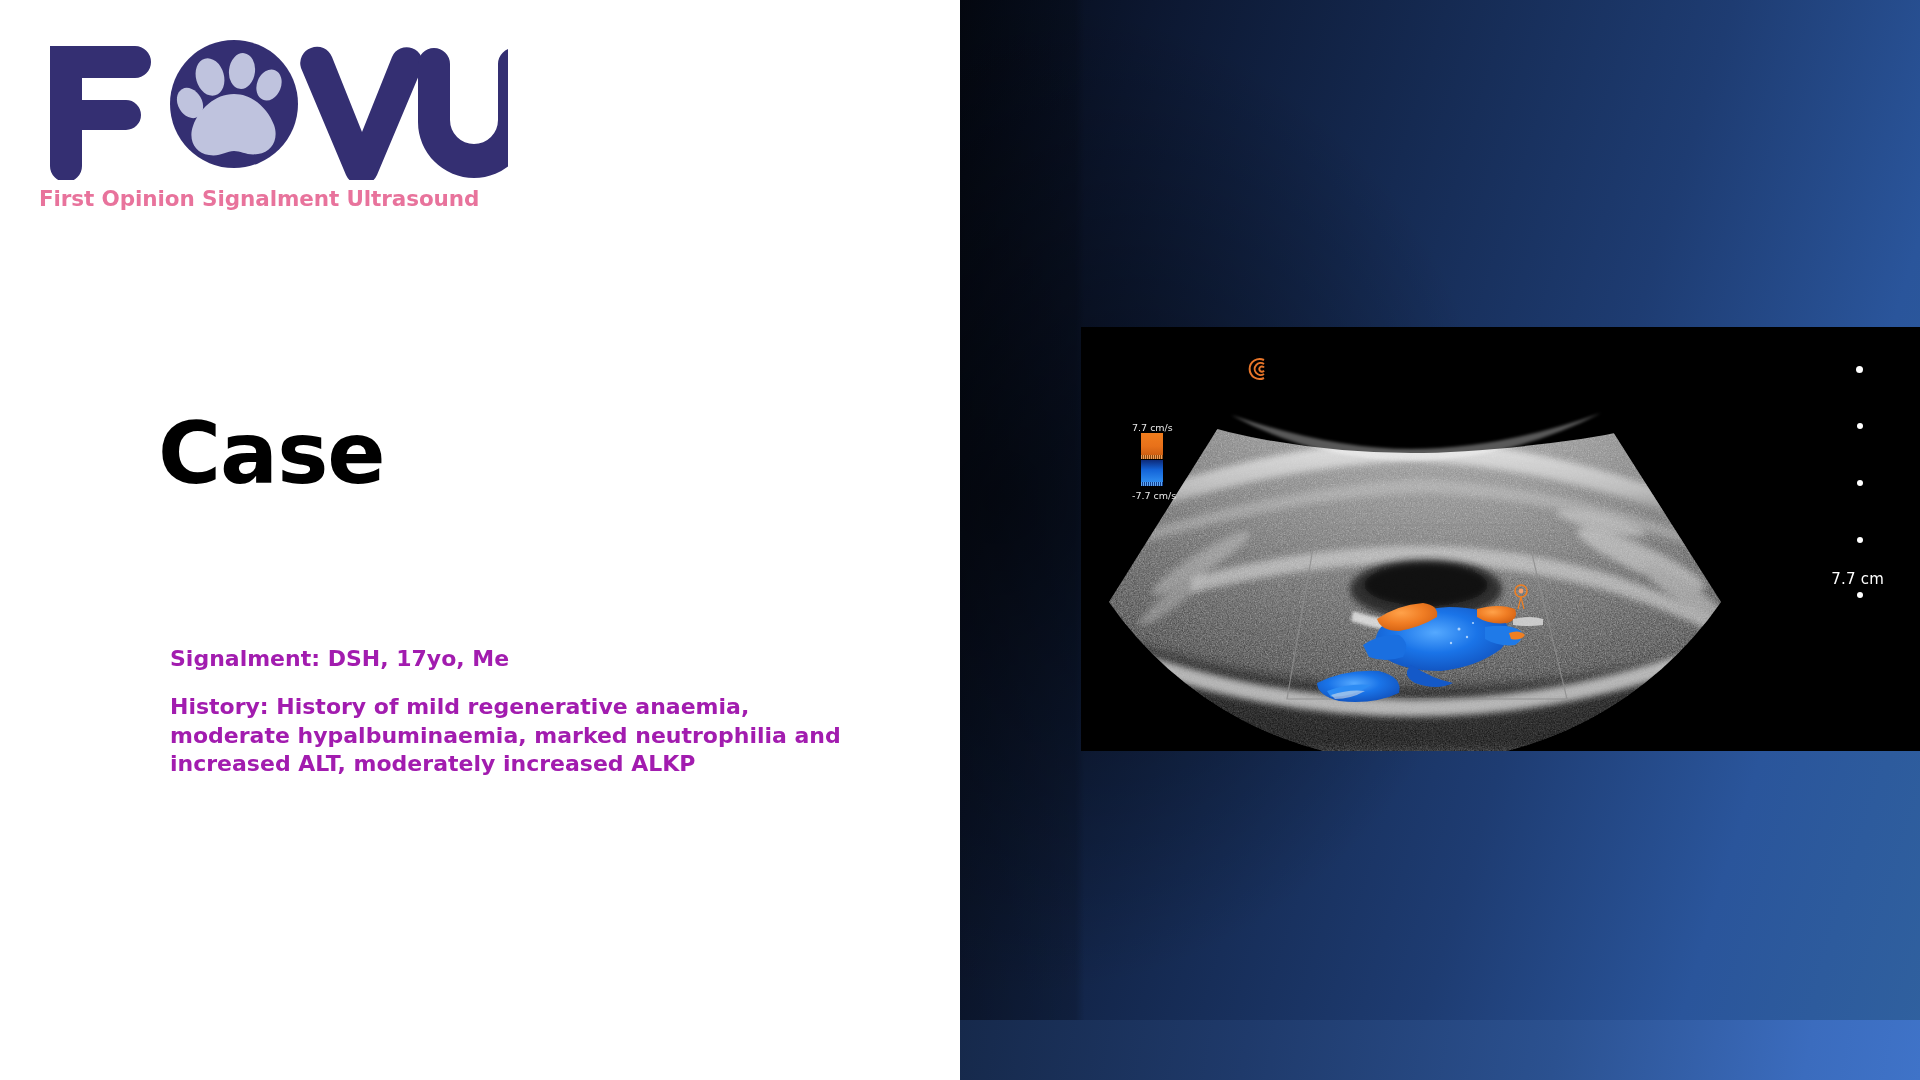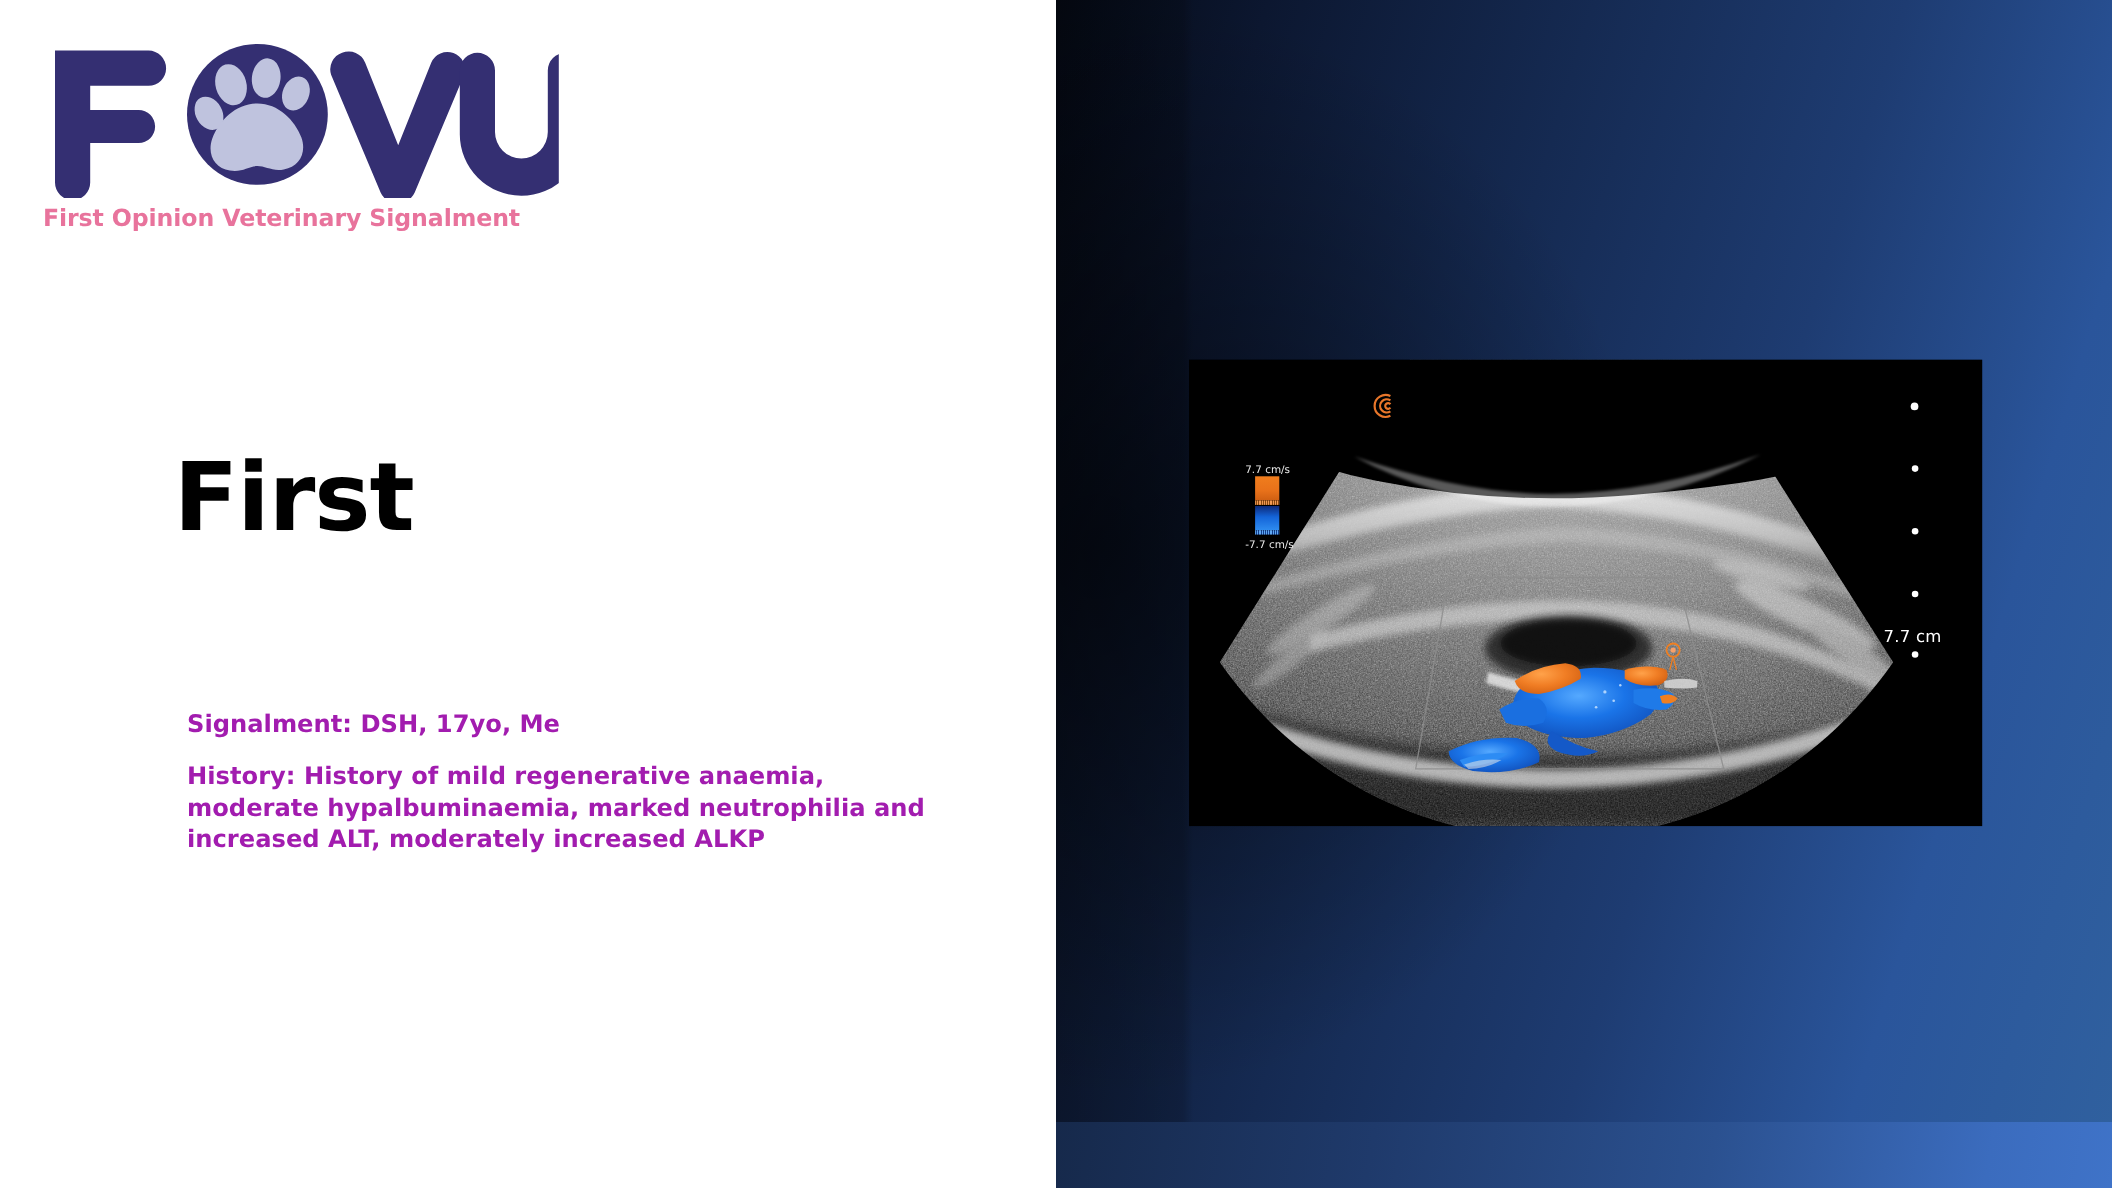--- a/index.html
+++ b/index.html
@@ -86,21 +86,21 @@
   }
   #bg-dark-corner{
     background:radial-gradient(circle at 4% 46%,
       rgba(0,0,0,0.55) 0%,
       rgba(0,0,0,0.30) 22%,
       rgba(0,0,0,0.00) 46%);
   }
 
   
   #ultrasound-frame{
-    position:absolute;left:121px;top:327px;width:721px;height:424px;
+    position:absolute;left:121px;top:327px;width:840px;height:424px;
     background:#000000;overflow:hidden;
   }
   #us-canvas{position:absolute;left:0;top:0;}
 
   #us-probe-marker{position:absolute;left:166px;top:29px;}
 
   #us-colorbar{position:absolute;left:43px;top:95px;width:84px;}
   .cb-label{
     font-family:"DejaVu Sans", sans-serif;
     font-size:9.5px;color:#e9e9e9;text-align:left;
@@ -145,24 +145,24 @@
           <path d="M196 66 c19 0 34 15 40 31 c5 14 -2 27 -16 29 c-10 2 -17 -3 -24 -3
                    c-8 0 -14 6 -25 4 c-14 -2 -21 -15 -16 -29 c6 -17 22 -32 41 -32 Z"></path>
         </g>
 
         <path d="M273 20 a16 16 0 0 1 21 9 l30 75 l30 -75 a16 16 0 0 1 30 11 l-45 107
                  a17 17 0 0 1 -31 0 l-45 -107 a16 16 0 0 1 10 -20 Z" fill="#342F72"></path>
 
         <path d="M396 20 a16 16 0 0 1 16 16 v56 a24 24 0 0 0 48 0 V36 a16 16 0 0 1 32 0 v58
                  a56 56 0 0 1 -112 0 V36 a16 16 0 0 1 16 -16 Z" fill="#342F72"></path>
       </svg>
-      <div id="logo-tagline">First Opinion Veterinary Signalment</div>
+      <div id="logo-tagline">First Opinion Signalment Ultrasound</div>
     </div>
 
-    <div id="case-heading">First</div>
+    <div id="case-heading">Case</div>
 
     <div id="body-copy">
       <p class="para">Signalment: DSH, 17yo, Me</p>
       <p class="para">History: History of mild regenerative anaemia, moderate hypalbuminaemia, marked neutrophilia and increased ALT, moderately increased ALKP</p>
     </div>
 
   </div>
 
   <div id="right-panel">
     <div class="bg-layer" id="bg-base"></div>

